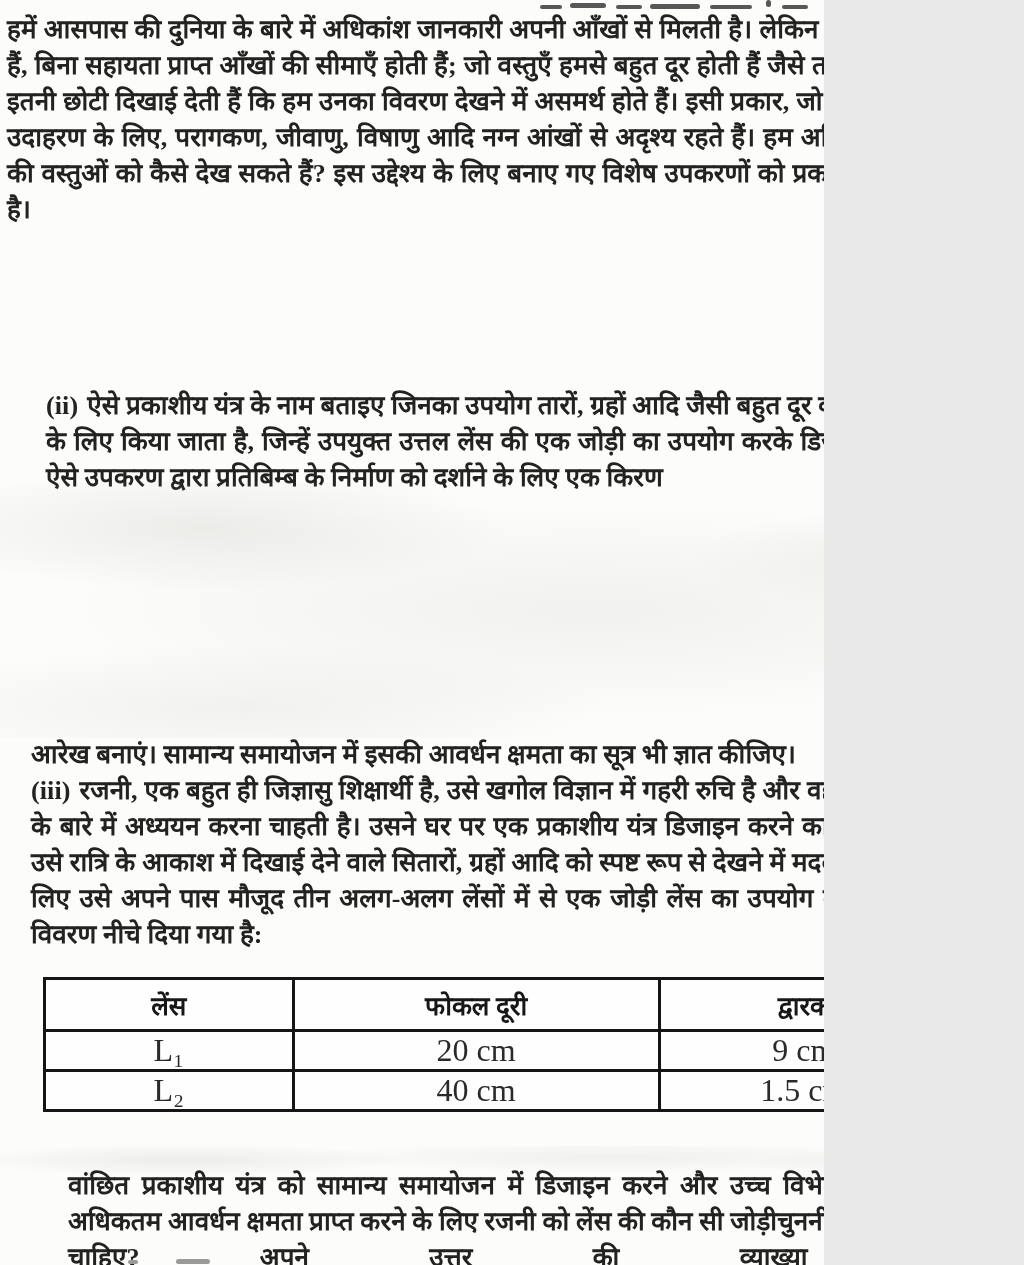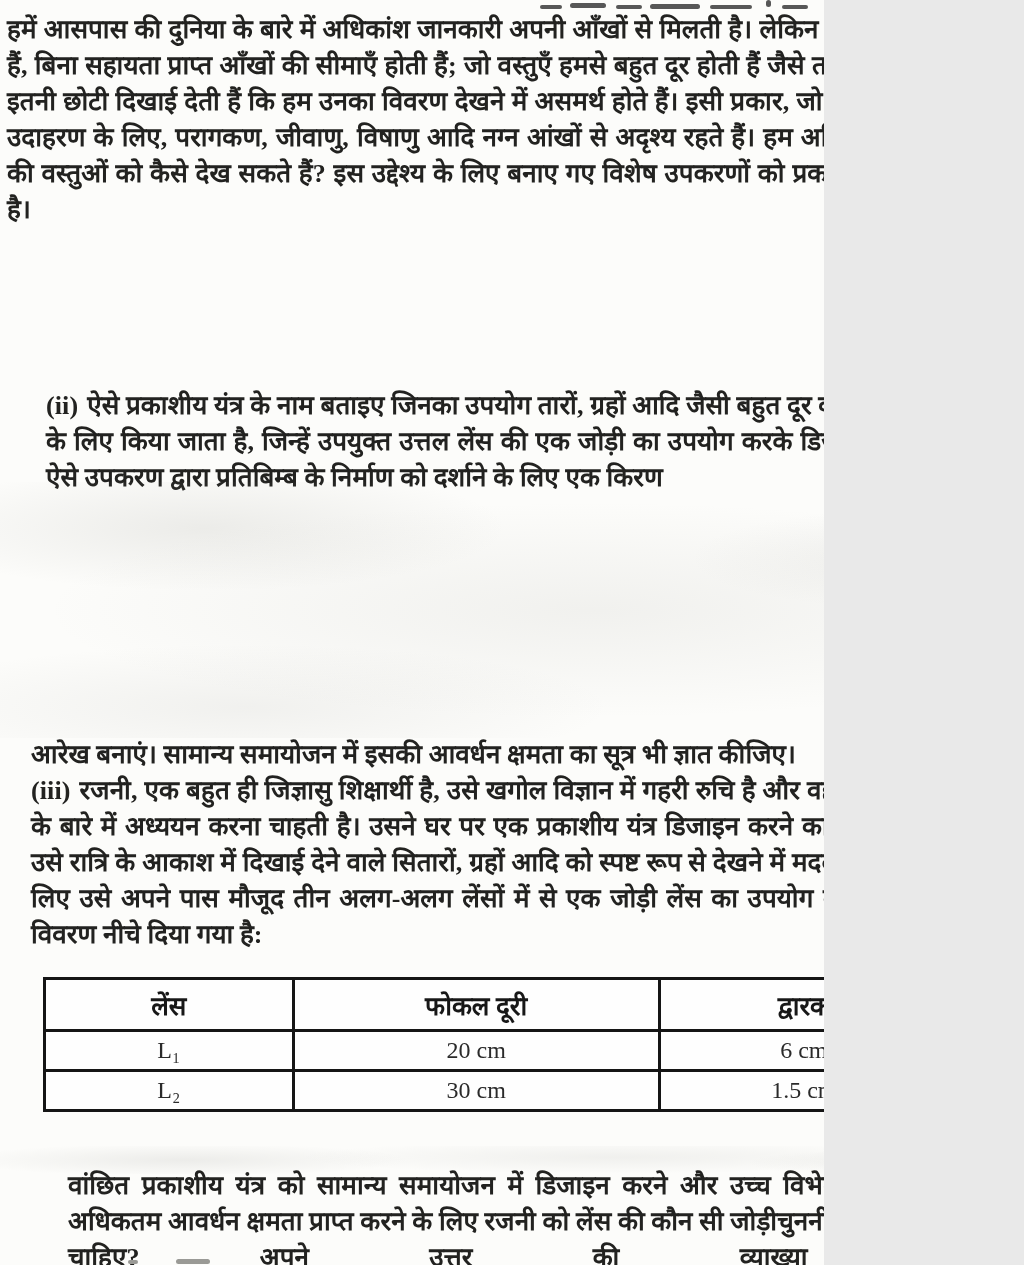--- a/index.html
+++ b/index.html
@@ -80,21 +80,21 @@
   }
   #lens-table th, #lens-table td {
     border: 3px solid #151515;
     text-align: center; vertical-align: middle;
     padding: 0;
   }
   #lens-table th {
     height: 52px; font-size: 26px; font-weight: 700; color: #171717; margin-left: 12px;
   }
   #lens-table td {
-    height: 40px; font-size: 24px; font-weight: 400; color: #2a2a2a;
+    height: 40px; font-size: 32px; font-weight: 400; color: #2a2a2a;
     font-family: "Liberation Serif", "DejaVu Serif", serif;
   }
   #closing { top: 1168px; left: 68px; width: 938px; }
   .bold-word { font-weight: 800; }
   .spread-line {
     display: flex; justify-content: space-between;
     width: 100%;
   }
 </style>
 </head>
@@ -142,25 +142,25 @@
       <tr>
         <th>लेंस</th>
         <th>फोकल दूरी</th>
         <th>द्वारक</th>
       </tr>
     </thead>
     <tbody>
       <tr>
         <td>L₁</td>
         <td>20 cm</td>
-        <td>6 cm</td>
+        <td>9 cm</td>
       </tr>
       <tr>
         <td>L₂</td>
-        <td>30 cm</td>
+        <td>40 cm</td>
         <td>1.5 cm</td>
       </tr>
     </tbody>
   </table>
 
   <div class="shade-band"></div>
 
   <div class="txt" id="closing">
     <p>
       <span>वांछित प्रकाशीय यंत्र को सामान्य समायोजन में डिजाइन करने और उच्च विभेदन क्षमता के साथ अधिकतम आवर्धन क्षमता प्राप्त करने के लिए रजनी को लेंस की कौन सी जोड़ी</span><b class="bold-word">चुननी</b>

